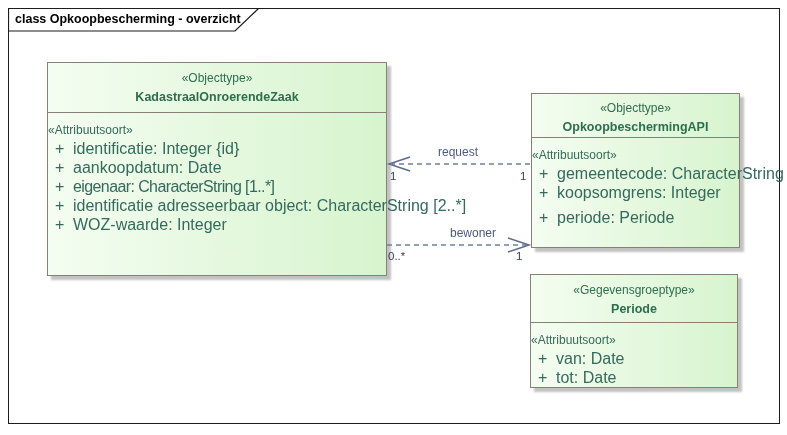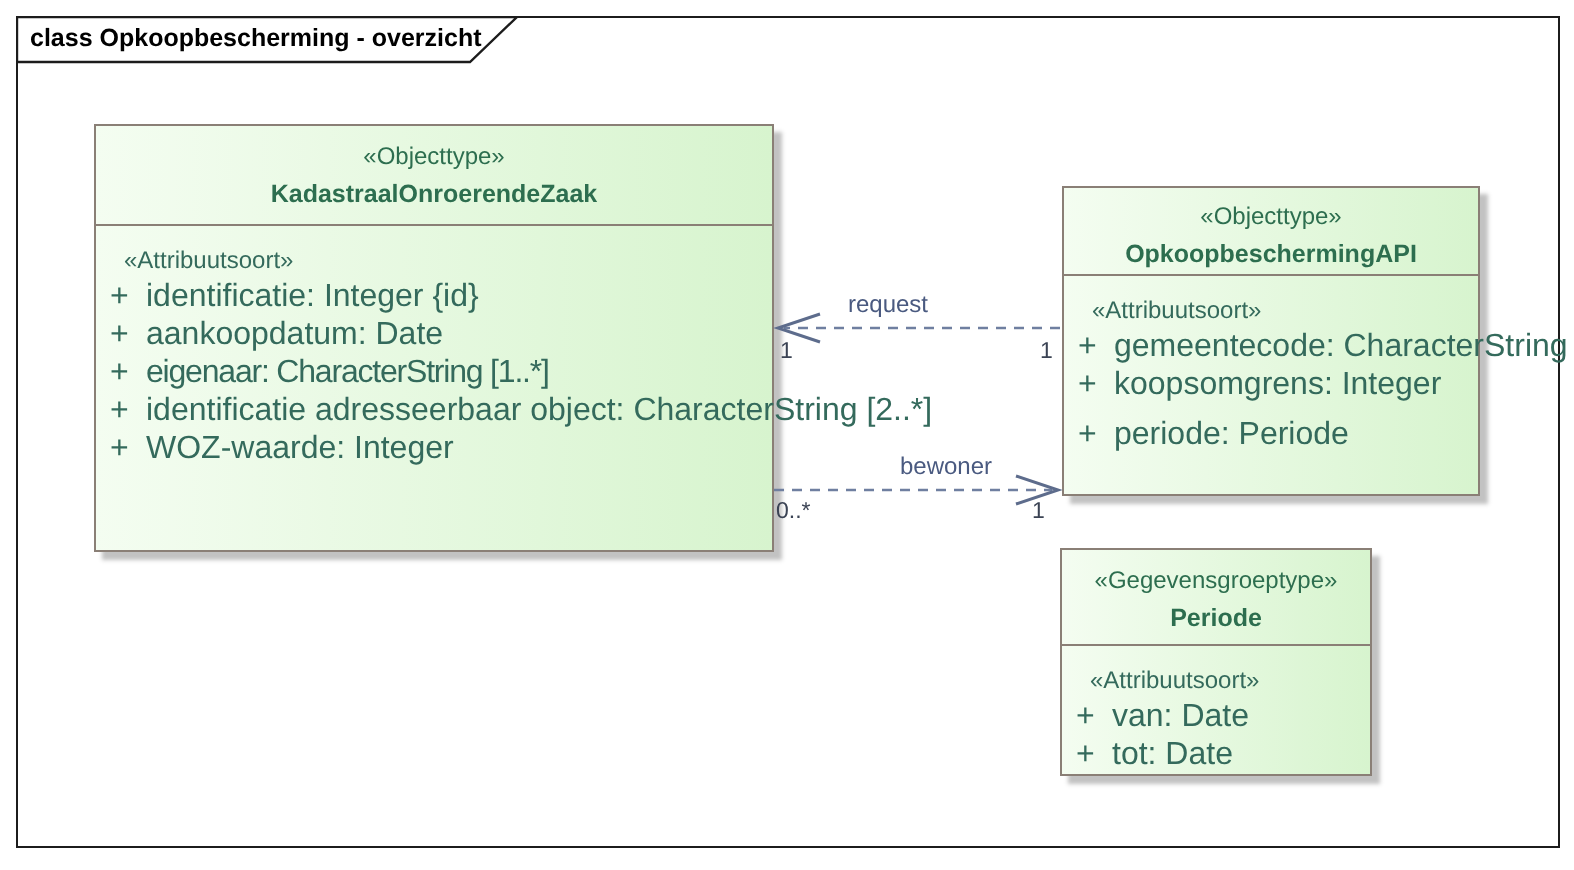--- a/index.html
+++ b/index.html
@@ -61,41 +61,40 @@
   .class-body {
     border-top: 1px solid #8a7f76;
     box-sizing: border-box;
     padding-top: 8px;
   }
   .section { padding-bottom: 2px; }
   .section + .section { padding-top: 4px; }
   .section-stereotype {
     font-size: 12px;
     color: #346a5c;
-    padding-left: 14px;
     line-height: 18px;
     white-space: nowrap;
   }
   .attr-row {
     font-size: 16px;
     color: #346a5c;
     line-height: 19px;
     padding-left: 7px;
     white-space: nowrap;
   }
   .attr-row .vis {
     display: inline-block;
     width: 18px;
   }
   
   #class-kadastraal { left: 47px; top: 62px;  width: 340px; height: 214px; }
   #class-kadastraal .class-header { height: 49px; }
   #class-api        { left: 531px; top: 93px;  width: 209px; height: 155px; }
   #class-api .class-header { height: 43px; padding-top: 6px; }
-  #class-periode    { left: 530px; top: 274px; width: 156px; height: 114px; }
+  #class-periode    { left: 530px; top: 274px; width: 208px; height: 114px; }
   #class-periode .class-header { height: 47px; }
   
   #koz-attrs .attr-row:nth-of-type(4) { letter-spacing: -0.6px; }
   #api-sec1 .attr-row:nth-of-type(1)  { letter-spacing: -0.35px; }
   
   .connector-layer {
     position: absolute;
     left: 0; top: 0;
     width: 787px; height: 435px;
     pointer-events: none;
@@ -105,21 +104,21 @@
     font-size: 12px;
     color: #4a5a80;
     white-space: nowrap;
   }
   .mult-label {
     position: absolute;
     font-size: 11.5px;
     color: #3b4354;
     white-space: nowrap;
   }
-  #lbl-request  { left: 418px; top: 145px; width: 52px; text-align: center; }
+  #lbl-request  { left: 432px; top: 145px; width: 52px; text-align: center; }
   #lbl-respons  { left: 442px; top: 226px; width: 62px; text-align: center; }
   #mult-req-left  { left: 390px; top: 170px; }
   #mult-req-right { left: 520px; top: 170px; }
   #mult-res-left  { left: 388px; top: 250px; }
   #mult-res-right { left: 516px; top: 250px; }
 </style>
 </head>
 <body>
 
 <div class="frame"></div>

